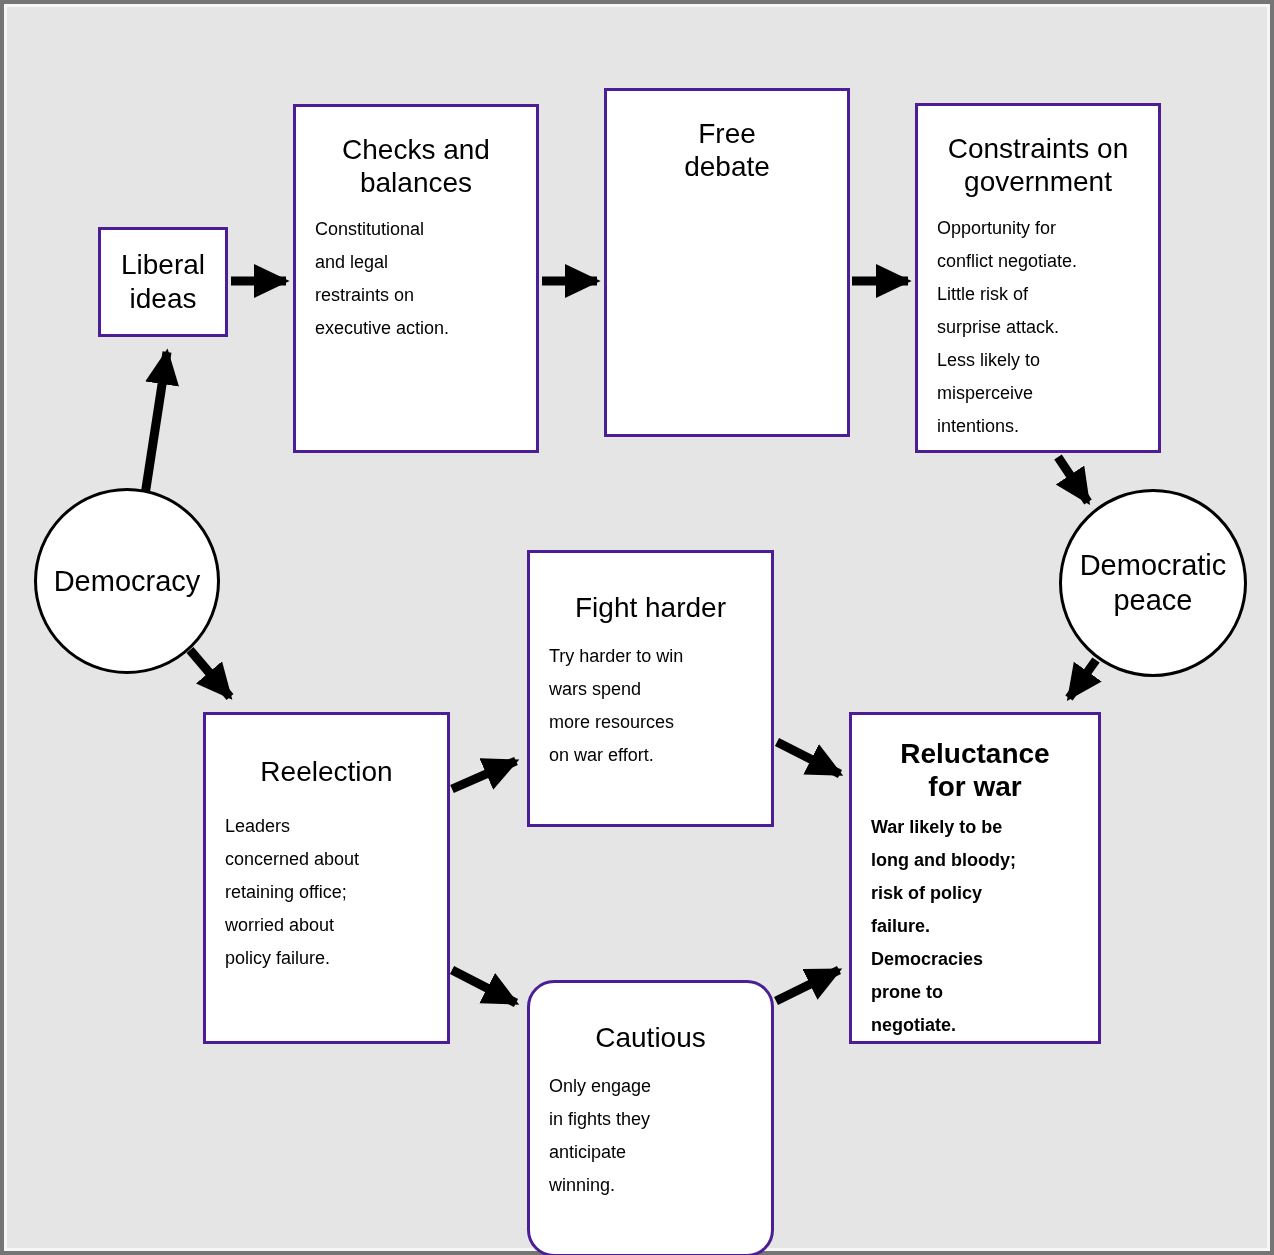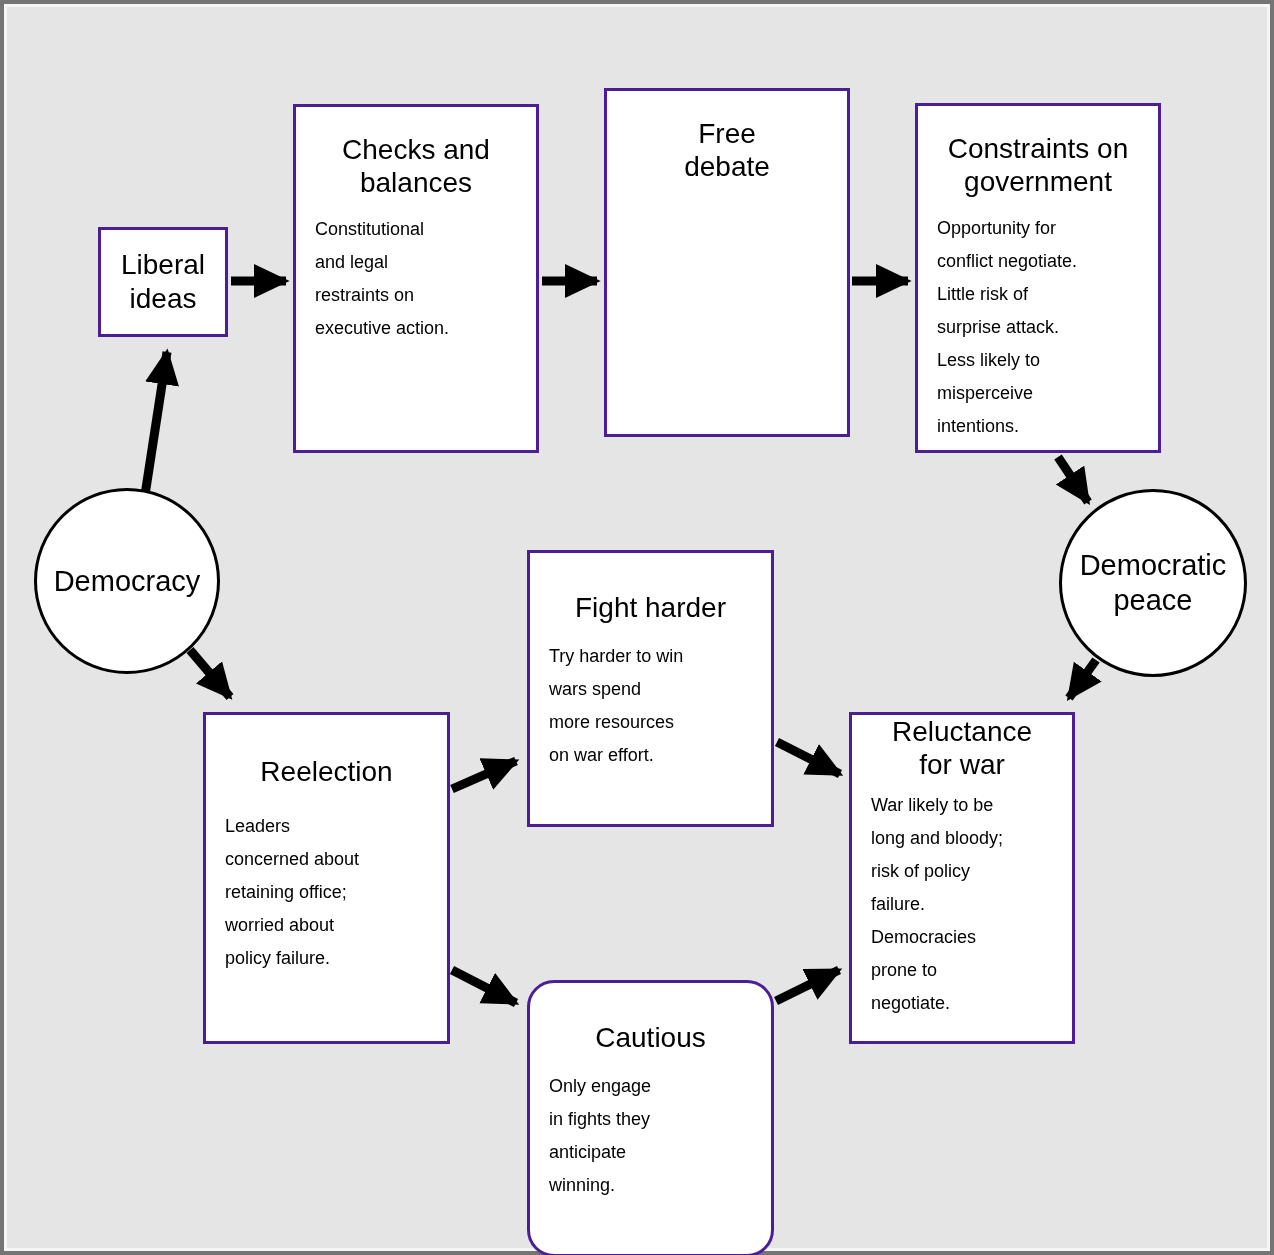--- a/index.html
+++ b/index.html
@@ -145,21 +145,21 @@
   </div>
 
   <div class="node" style="left:527px; top:980px; width:247px; height:277px; padding-top:38px;border-radius:27px;">
     <div class="title">Cautious</div>
     <div class="body" style="margin-top:16px;">Only engage
 in fights they
 anticipate
 winning.</div>
   </div>
 
-  <div class="node" style="left:849px; top:712px; width:226px; height:332px; ">
+  <div class="node" style="left:849px; top:712px; width:252px; height:332px; padding-top:22px;font-weight:bold;">
     <div class="title">Reluctance
 for war</div>
     <div class="body" style="margin-top:8px;">War likely to be
 long and bloody;
 risk of policy
 failure.
 Democracies
 prone to
 negotiate.</div>
   </div>

